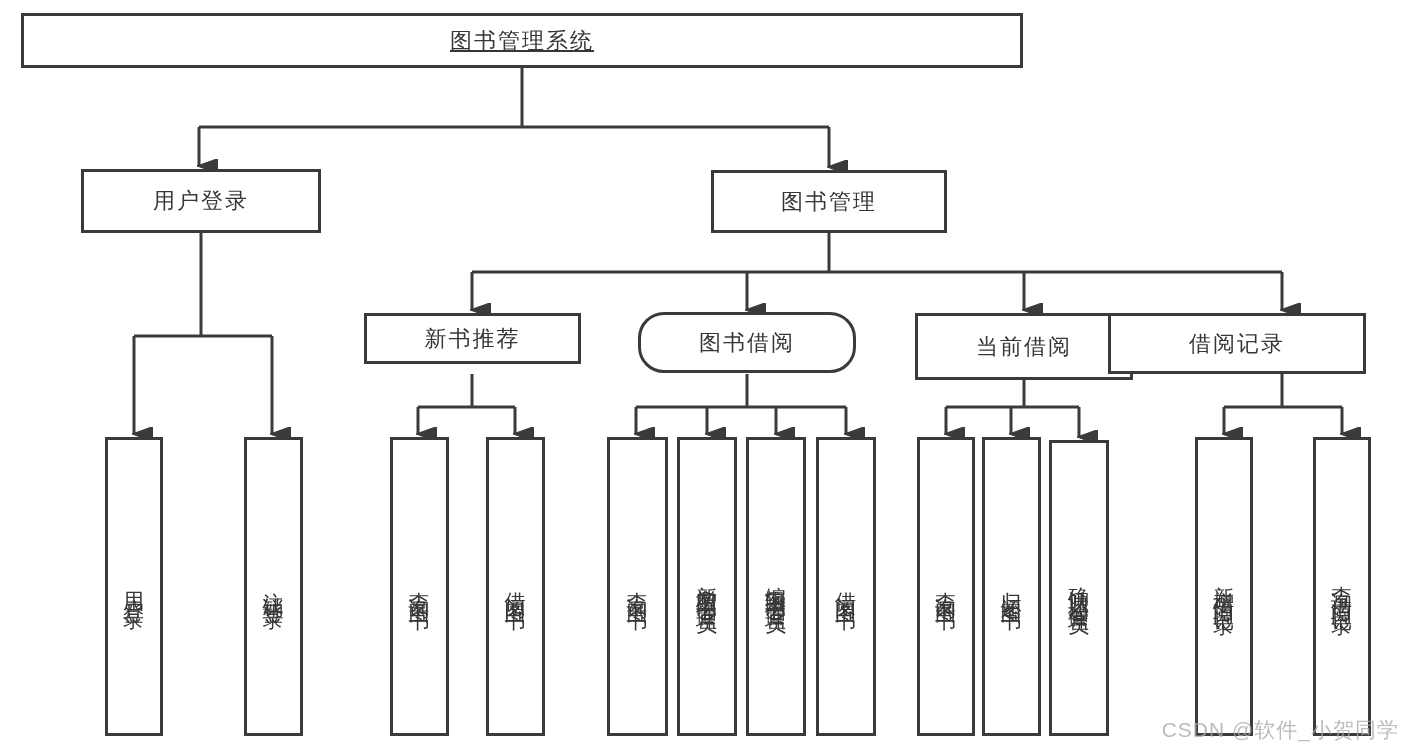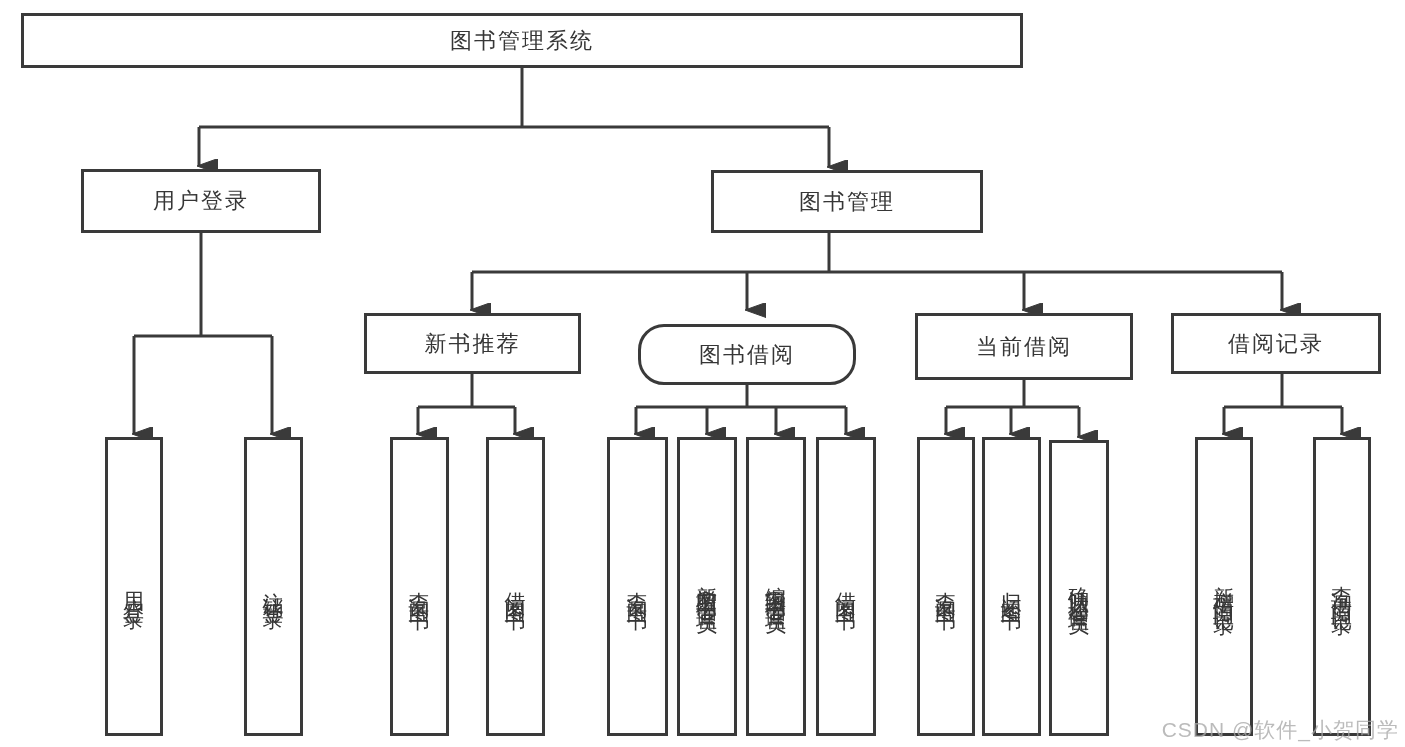--- a/index.html
+++ b/index.html
@@ -91,41 +91,41 @@
     <line x1="946" y1="407" x2="946" y2="434" stroke-width="3" marker-end="url(#arrow)"></line>
     <line x1="1011" y1="407" x2="1011" y2="434" stroke-width="3" marker-end="url(#arrow)"></line>
     <line x1="1079" y1="407" x2="1079" y2="437" stroke-width="3" marker-end="url(#arrow)"></line>
 
     <line x1="1282" y1="374" x2="1282" y2="407" stroke-width="3"></line>
     <line x1="1224" y1="407" x2="1342" y2="407" stroke-width="3"></line>
     <line x1="1224" y1="407" x2="1224" y2="434" stroke-width="3" marker-end="url(#arrow)"></line>
     <line x1="1342" y1="407" x2="1342" y2="434" stroke-width="3" marker-end="url(#arrow)"></line>
   </svg>
 
-  <div class="box" style="left:21px; top:13px; width:1002px; height:55px;">
+  <div class="box" style="left:21px; top:13px; width:1002px; height:55px;text-decoration:underline;">
     <span class="h-label">图书管理系统</span>
   </div>
 
   <div class="box" style="left:81px; top:169px; width:240px; height:64px;">
     <span class="h-label">用户登录</span>
   </div>
-  <div class="box" style="left:711px; top:170px; width:272px; height:63px;justify-content:center;">
+  <div class="box" style="left:711px; top:170px; width:236px; height:63px;justify-content:center;">
     <span class="h-label">图书管理</span>
   </div>
 
-  <div class="box" style="left:364px; top:313px; width:217px; height:61px;">
+  <div class="box" style="left:364px; top:313px; width:217px; height:51px;">
     <span class="h-label">新书推荐</span>
   </div>
-  <div class="box" style="left:638px; top:324px; width:218px; height:61px;border-radius:26px;">
+  <div class="box" style="left:638px; top:312px; width:218px; height:61px;border-radius:26px;">
     <span class="h-label">图书借阅</span>
   </div>
   <div class="box" style="left:915px; top:313px; width:218px; height:67px;">
     <span class="h-label">当前借阅</span>
   </div>
-  <div class="box" style="left:1171px; top:313px; width:210px; height:61px;">
+  <div class="box" style="left:1108px; top:313px; width:258px; height:61px;">
     <span class="h-label">借阅记录</span>
   </div>
 
   <div class="box" style="left:105px; top:437px; width:58px; height:299px;">
     <span class="v-label">用户登录</span>
   </div>
   <div class="box" style="left:244px; top:437px; width:59px; height:299px;">
     <span class="v-label">注销登录</span>
   </div>
 

